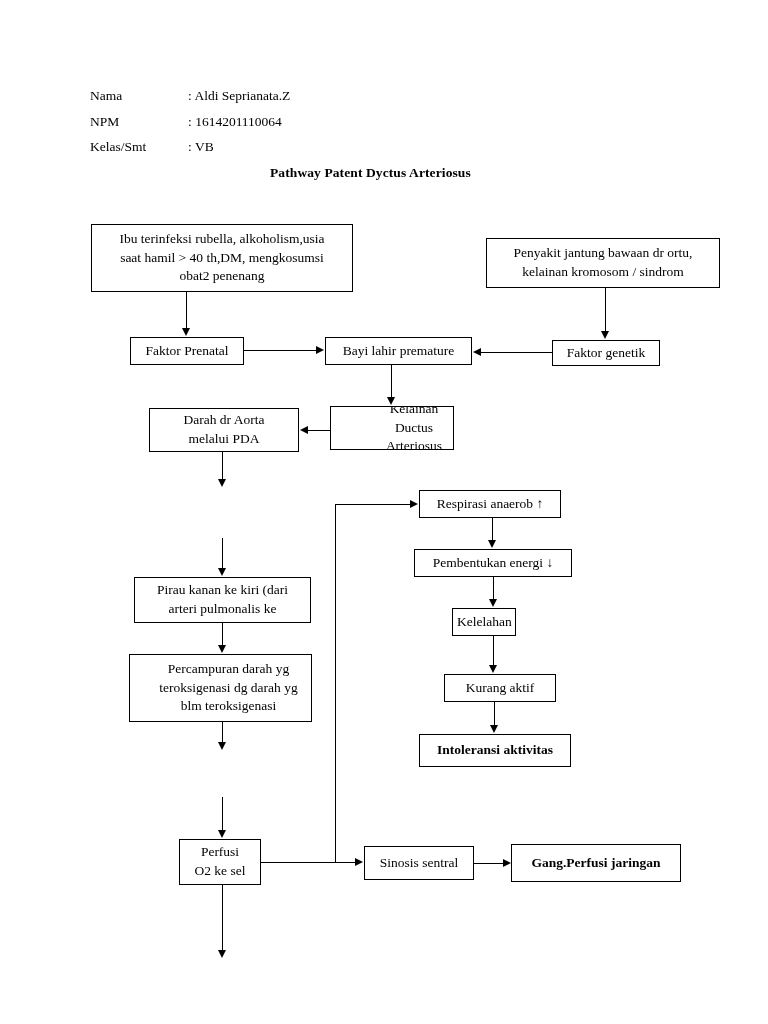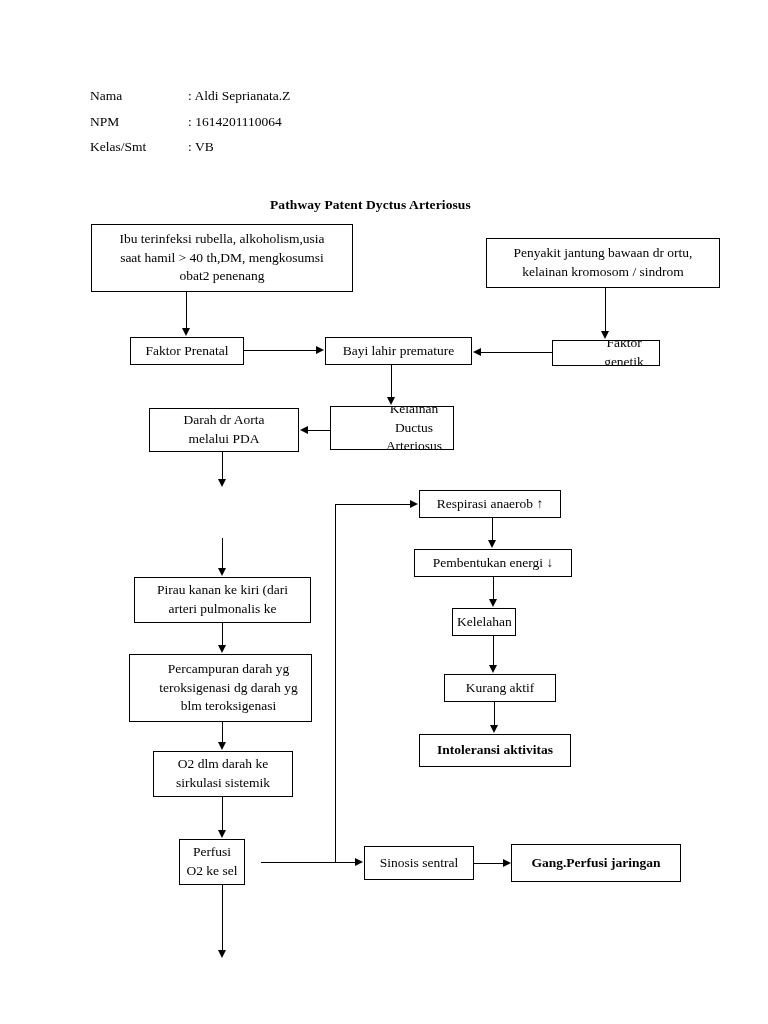--- a/index.html
+++ b/index.html
@@ -29,21 +29,20 @@
   }
   .hdr-label { position: absolute; left: 0; top: 0; }
   .hdr-value { position: absolute; left: 98px; top: 0; }
 
   .doc-title {
     position: absolute;
     font-size: 13.5px;
     font-weight: bold;
     white-space: nowrap;
     letter-spacing: 0.1px;
-    margin-top: 32px;
   }
 
   
   .node {
     position: absolute;
     box-sizing: border-box;
     border: 1.1px solid #000000;
     background: #ffffff;
     display: flex;
     align-items: center;
@@ -124,21 +123,21 @@
   </div>
 
   <div class="node" style="left:130px; top:337px; width:114px; height:28px;">
     <span class="txt">Faktor Prenatal</span>
   </div>
 
   <div class="node" style="left:325px; top:337px; width:147px; height:28px;">
     <span class="txt">Bayi lahir premature</span>
   </div>
 
-  <div class="node" style="left:552px; top:340px; width:108px; height:26px;padding-left:40px;">
+  <div class="node" style="left:552px; top:340px; width:108px; height:26px;">
     <span class="txt">Faktor genetik</span>
   </div>
 
   <div class="node" style="left:149px; top:408px; width:150px; height:44px;">
     <span class="txt">Darah dr Aorta
 melalui PDA</span>
   </div>
 
   <div class="node" style="left:330px; top:406px; width:124px; height:44px;padding-left:48px;">
     <span class="txt">Kelainan Ductus
@@ -150,26 +149,22 @@
     <span class="txt">Pirau kanan ke kiri (dari
 arteri pulmonalis ke</span>
   </div>
 
   <div class="node" style="left:129px; top:654px; width:183px; height:68px;padding-left:20px;">
     <span class="txt">Percampuran darah yg
 teroksigenasi dg darah yg
 blm teroksigenasi</span>
   </div>
 
-  <div class="node" style="left:153px; top:751px; width:140px; height:46px;">
-    <span class="txt">O2 dlm darah ke
-sirkulasi sistemik</span>
-  </div>
-
-  <div class="node" style="left:179px; top:839px; width:66px; height:46px;">
+
+  <div class="node" style="left:179px; top:839px; width:82px; height:46px;">
     <span class="txt">Perfusi
 O2 ke sel</span>
   </div>
 
   <div class="node" style="left:419px; top:490px; width:142px; height:28px;">
     <span class="txt">Respirasi anaerob ↑</span>
   </div>
 
   <div class="node" style="left:414px; top:549px; width:158px; height:28px;">
     <span class="txt">Pembentukan energi ↓</span>

